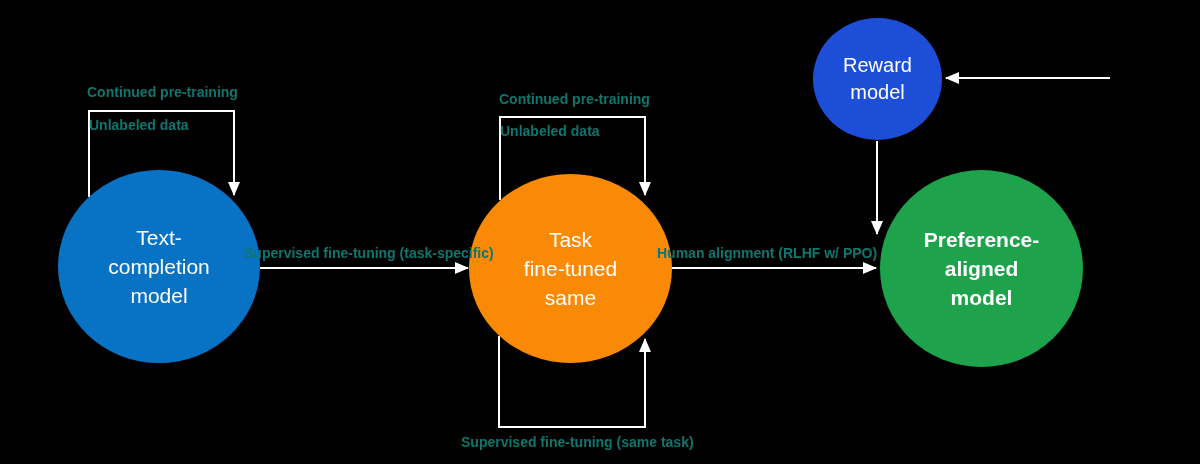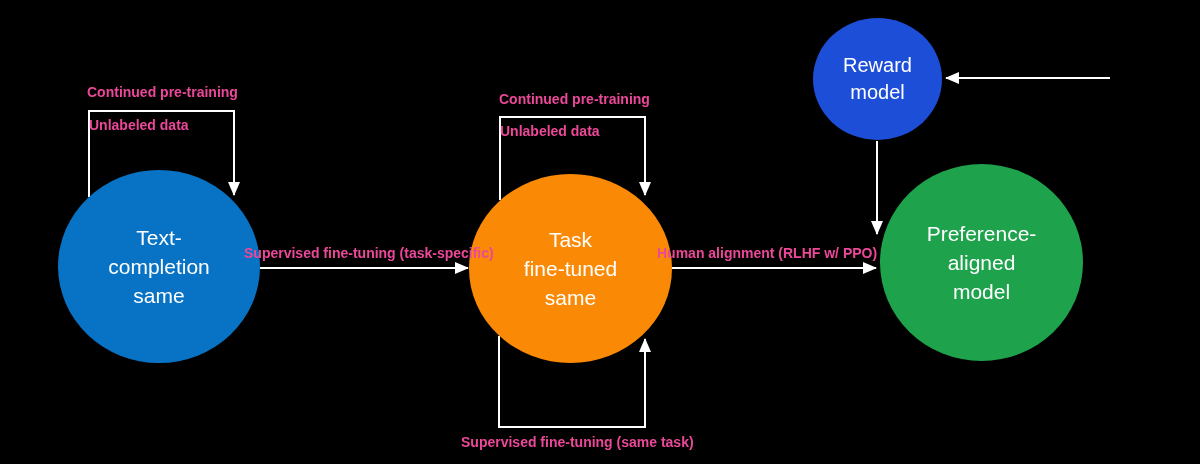--- a/index.html
+++ b/index.html
@@ -18,21 +18,21 @@
     text-align:center;
     color:#fff;
     white-space:pre-line;
     font-size:21px;
     line-height:29px;
     font-weight:400;
   }
   .node.small{font-size:20px;line-height:27px;}
   .lbl{
     position:absolute;
-    color:#ec4899;
+    color:#0f766e;
     font-size:14px;
     font-weight:700;
     white-space:nowrap;
   }
   .lbl.center{}
   .math{font-family:"Liberation Serif", serif;font-style:italic;font-weight:400;font-size:15px;}
   .math sub{font-size:10px;line-height:0;}
 </style>
 </head>
 <body>
@@ -56,27 +56,27 @@
 
     <path d="M 672 268 H 876" fill="none" stroke="#ffffff" stroke-width="2" marker-end="url(#ah)"></path>
 
     <path d="M 877 141 V 234" fill="none" stroke="#ffffff" stroke-width="2" marker-end="url(#ah)"></path>
 
     <path d="M 1110 78 H 946" fill="none" stroke="#ffffff" stroke-width="2" marker-end="url(#ah)"></path>
   </svg>
 
   <div class="node" style="left: 58px; top: 170px; width: 202px; height: 193px; background: rgb(8, 115, 197);">Text-
 completion
-same</div>
+model</div>
 
   <div class="node" style="left: 469px; top: 174px; width: 203px; height: 189px; background: rgb(250, 138, 6);">Task
 fine-tuned
 same</div>
 
-  <div class="node" style="left: 880px; top: 164px; width: 203px; height: 197px; background: rgb(30, 162, 76);">Preference-
+  <div class="node" style="left: 880px; top: 170px; width: 203px; height: 197px; background: rgb(30, 162, 76); font-weight: bold;">Preference-
 aligned
 model</div>
 
   <div class="node small" style="left: 813px; top: 18px; width: 129px; height: 122px; background: #1d4ed8;">Reward
 model</div>
 
   <div class="lbl" style="left:87px;top:84px;">Continued pre-training</div>
   <div class="lbl center" style="left:89px;top:117px;width:145px;">Unlabeled data</div>
 
   <div class="lbl" style="left:499px;top:91px;">Continued pre-training</div>

